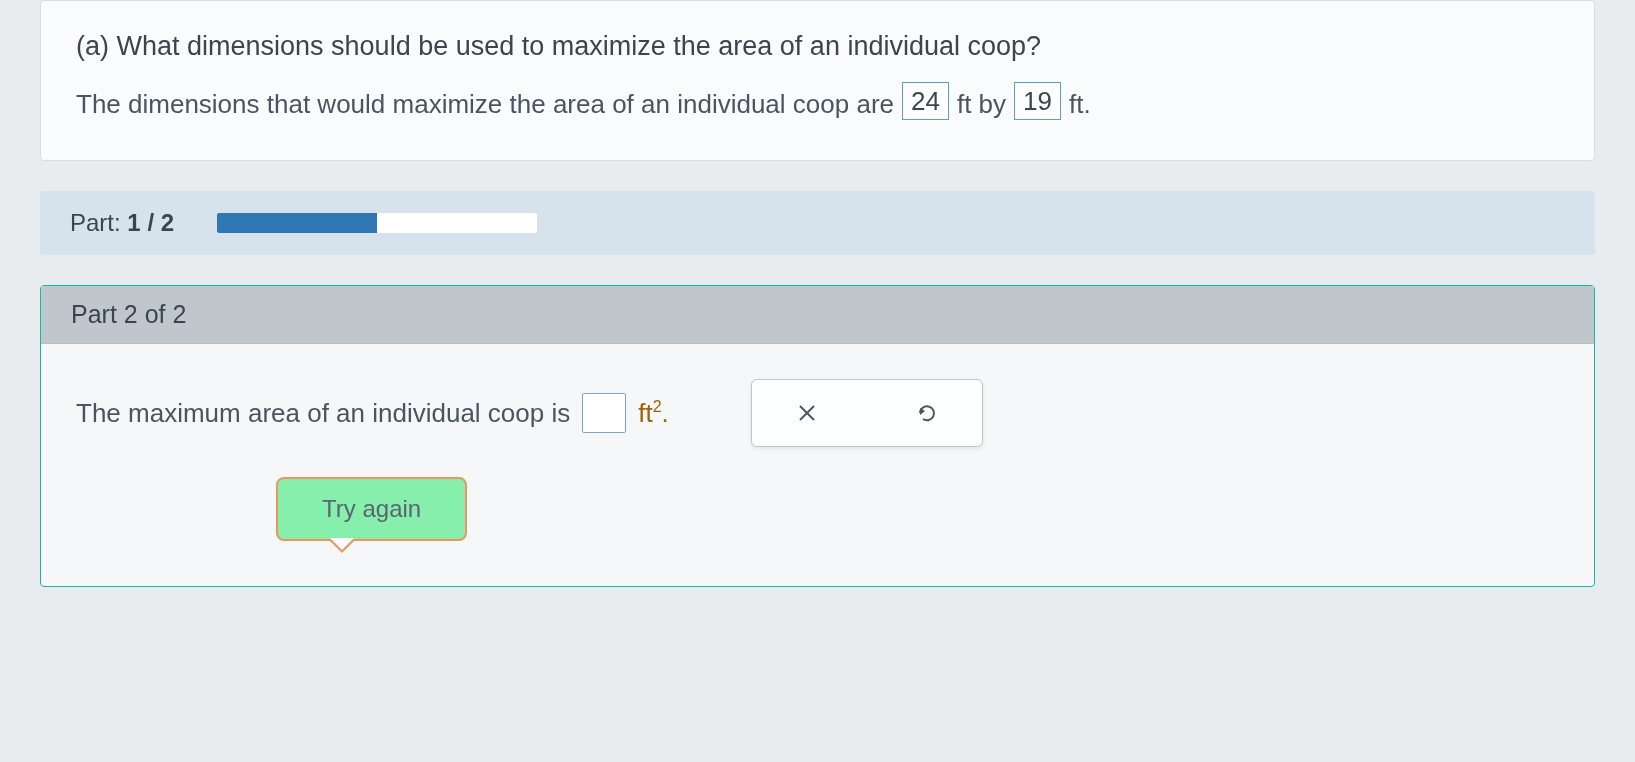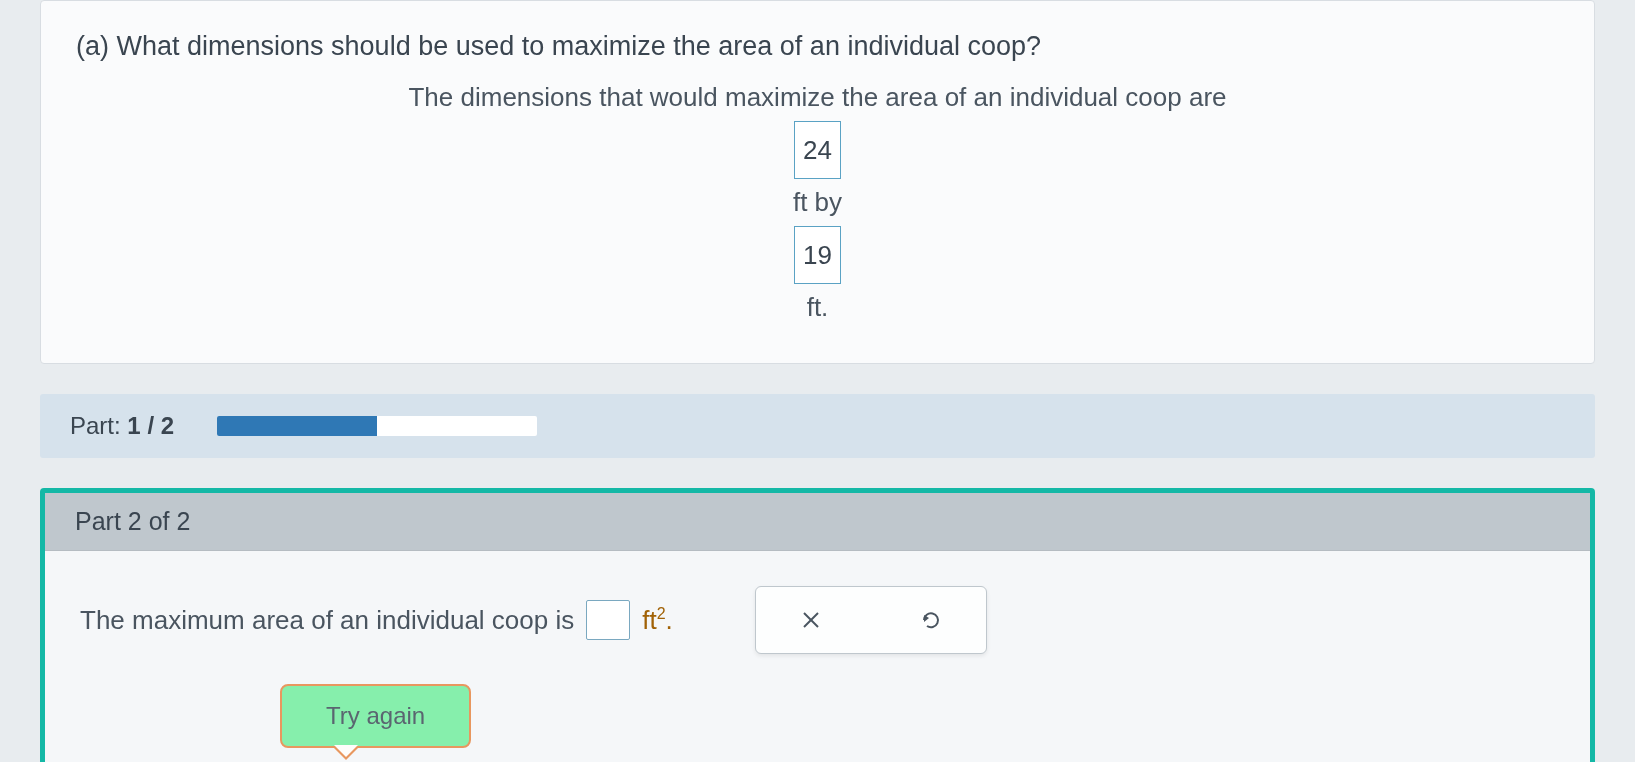--- a/index.html
+++ b/index.html
@@ -19,33 +19,32 @@
   }
   .part-a .question {
     font-size: 27px;
     color: #3a4550;
     margin-bottom: 20px;
   }
   .part-a .answer-line {
     font-size: 26px;
     color: #4a5560;
     display: flex;
-    align-items: center;
+    align-items: flex-end;
     flex-wrap: wrap;
     gap: 8px;
-    flex-direction: column;
   }
   .ans-box {
     display: inline-flex;
     align-items: center;
     justify-content: center;
     border: 1px solid #5aa2c4;
     background: #fff;
     min-width: 46px;
-    height: 58px;
+    height: 38px;
     padding: 0 8px;
     font-size: 26px;
     color: #3a4550;
   }
   .progress-bar-row {
     background: #d6e2ec;
     margin: 0 40px 30px 40px;
     padding: 18px 30px;
     display: flex;
     align-items: center;
@@ -64,21 +63,21 @@
     border-radius: 2px;
     overflow: hidden;
   }
   .progress-fill {
     height: 100%;
     background: #2f78b5;
     width: 50%;
   }
   .part2-container {
     margin: 0 40px 0 40px;
-    border: 5px solid #14b8a6;
+    border: 1px solid #14b8a6;
     border-radius: 4px;
     background: #f5f7f9;
   }
   .part2-header {
     background: #bfc7cd;
     padding: 14px 30px;
     font-size: 25px;
     color: #3a4550;
     border-bottom: 1px solid #b5bcc2;
   }

